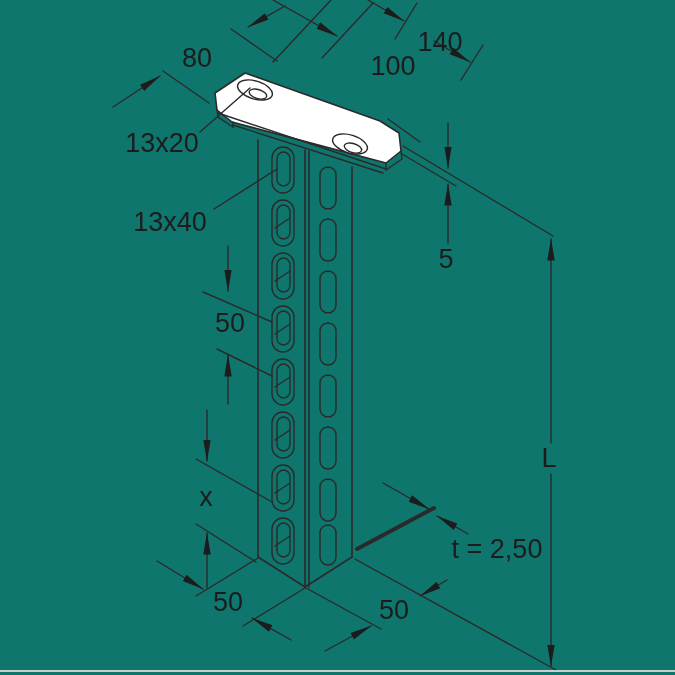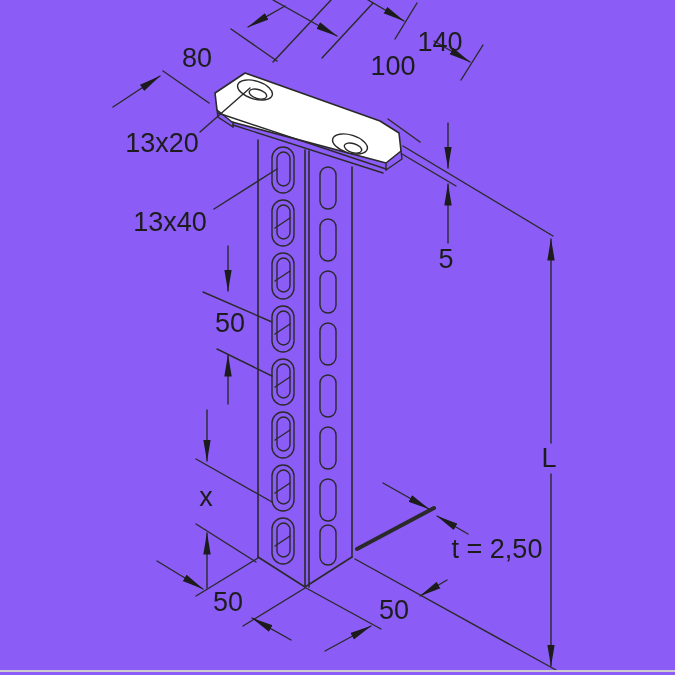--- a/index.html
+++ b/index.html
@@ -1,16 +1,16 @@
 <!DOCTYPE html>
 <html><head>
 <meta charset="utf-8">
 <style>
   html,body{margin:0;padding:0;background:#ffffff;}
-  .stage{position:relative;width:675px;height:675px;background:#8b5cf6;overflow:hidden;
+  .stage{position:relative;width:675px;height:675px;background:#0f766e;overflow:hidden;
          font-family:"Liberation Sans", sans-serif;}
   svg{display:block}
   .dim-text{font-family:"Liberation Sans", sans-serif;font-size:27px;fill:#1c1c1c;}
   .thin{stroke:#2a2a2a;stroke-width:1.4;fill:none;stroke-linecap:round;}
   .edge{stroke:#2a2a2a;stroke-width:1.6;fill:none;stroke-linejoin:round;stroke-linecap:round;}
   .thick{stroke:#2a2a2a;stroke-width:4;fill:none;stroke-linecap:round;}
   .white-fill{fill:#ffffff;}
 </style>
 </head>
 <body>

